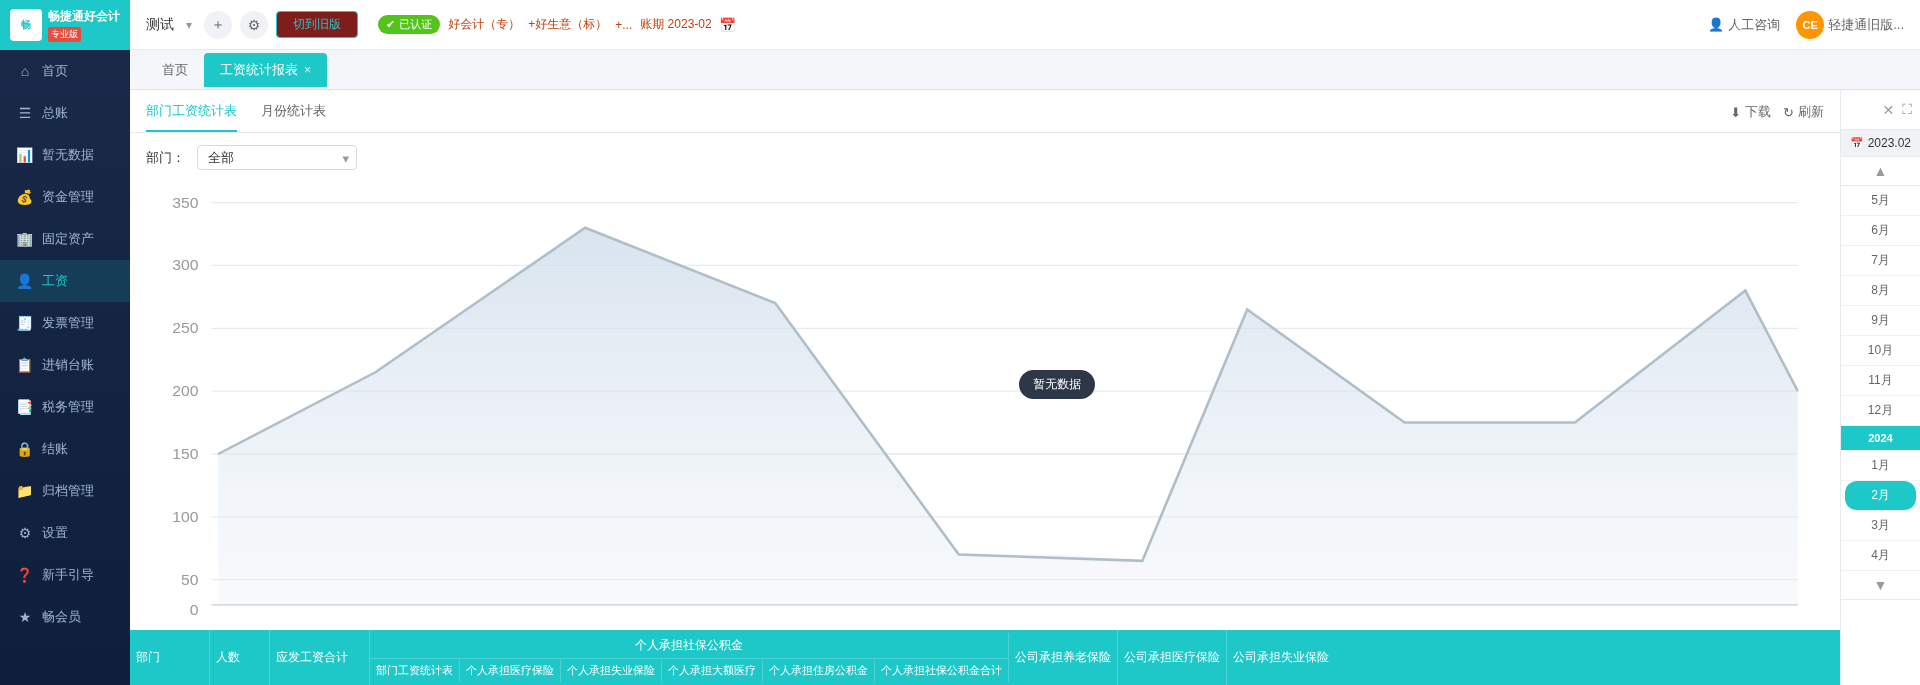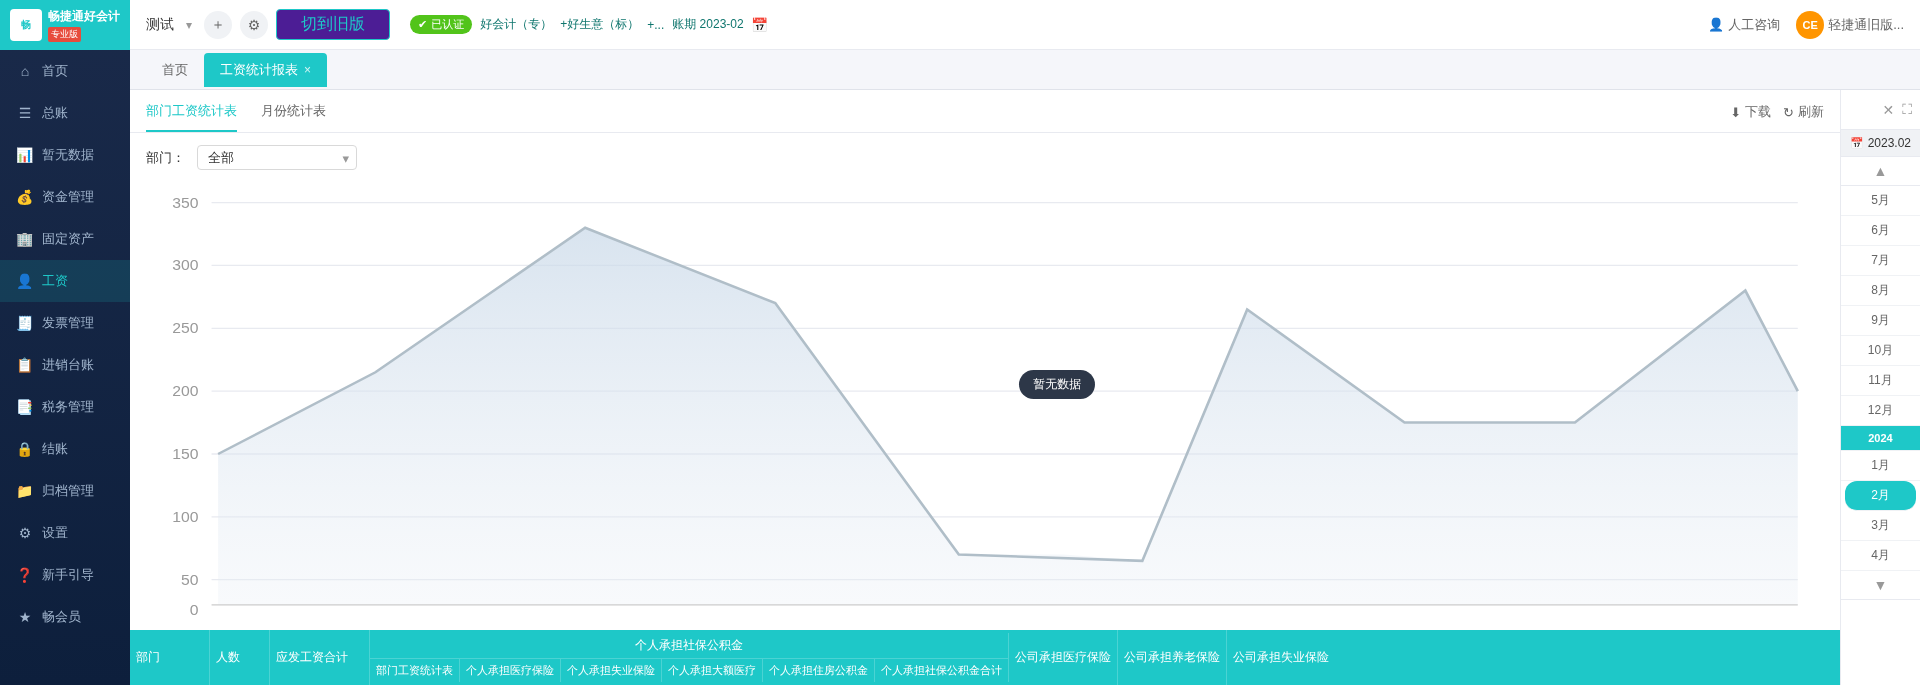--- a/index.html
+++ b/index.html
@@ -110,45 +110,45 @@
       cursor: pointer;
       display: flex;
       align-items: center;
       justify-content: center;
       font-size: 14px;
       color: #666;
     }
     .topbar-switch-btn {
       border: 1px solid #1ec8c8;
       color: #1ec8c8;
-      background: #4c1d95;
-      padding: 4px 24px;
+      background: #7f1d1d;
+      padding: 4px 16px;
       border-radius: 4px;
       cursor: pointer;
-      font-size: 16px;
+      font-size: 12px;
     }
     .topbar-badges {
       display: flex;
       align-items: center;
       gap: 8px;
       margin-left: 8px;
       flex: 1;
     }
     .badge-green {
       background: #52c41a;
       color: white;
       padding: 2px 8px;
       border-radius: 10px;
       font-size: 11px;
       display: flex;
       align-items: center;
       gap: 4px;
     }
     .badge-text {
-      color: #0f766e;
+      color: #c2410c;
       font-size: 12px;
     }
     .topbar-right {
       display: flex;
       align-items: center;
       gap: 16px;
       margin-left: auto;
     }
     .topbar-right-item {
       display: flex;
@@ -655,24 +655,24 @@
             </div>
             <div class="th-sub-cell">
               <span>个人承担住房公积金</span>
             </div>
             <div class="th-sub-cell" style="border-right:none;">
               <span>个人承担社保公积金合计</span>
             </div>
           </div>
         </div>
         <div class="th-cell" style="min-width:90px;height:55px;">
+          <span>公司承担养老保险</span>
+        </div>
+        <div class="th-cell" style="min-width:90px;height:55px;">
           <span>公司承担医疗保险</span>
-        </div>
-        <div class="th-cell" style="min-width:90px;height:55px;">
-          <span>公司承担养老保险</span>
         </div>
         <div class="th-cell" style="min-width:90px;height:55px;border-right:none;">
           <span>公司承担失业保险</span>
         </div>
       </div>
     </div>
 
     <div class="right-panel">
       <div class="right-panel-header">
         <span class="right-panel-close">✕</span>

